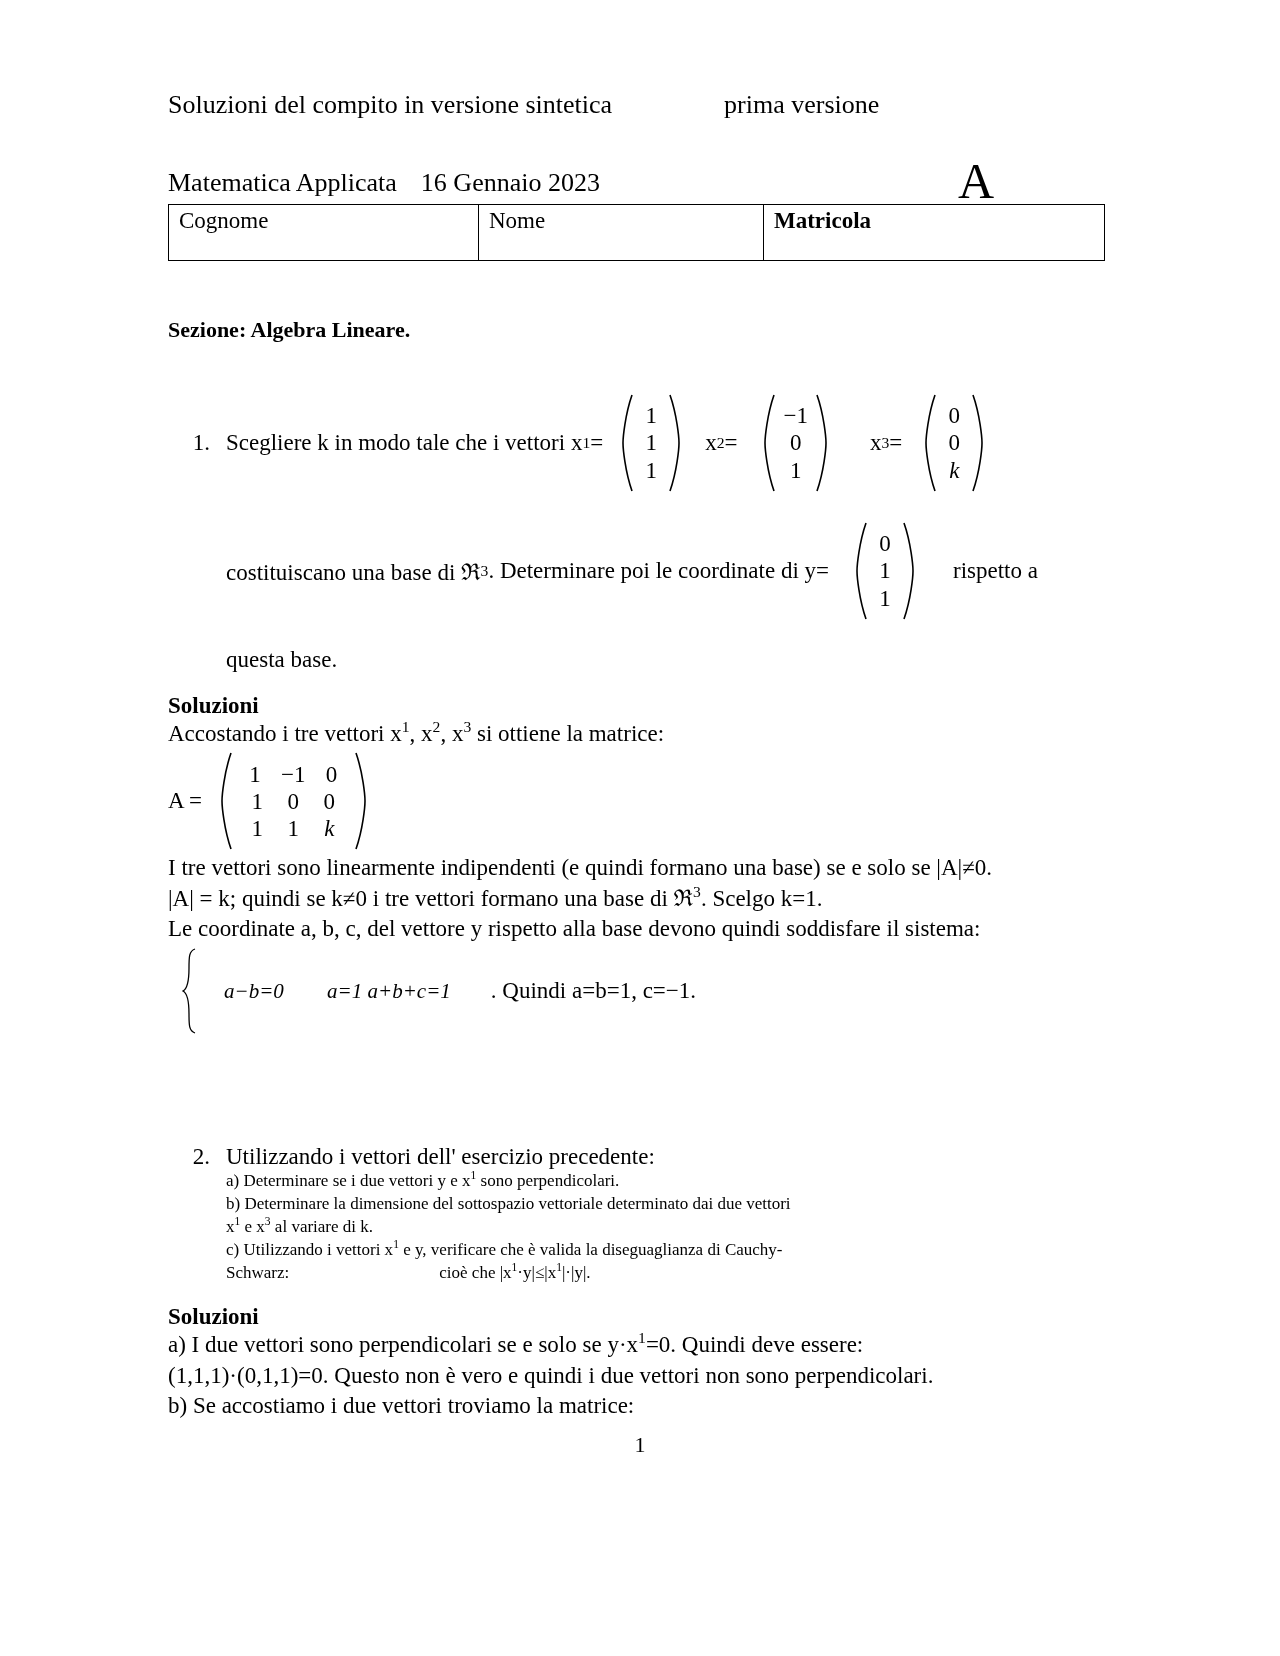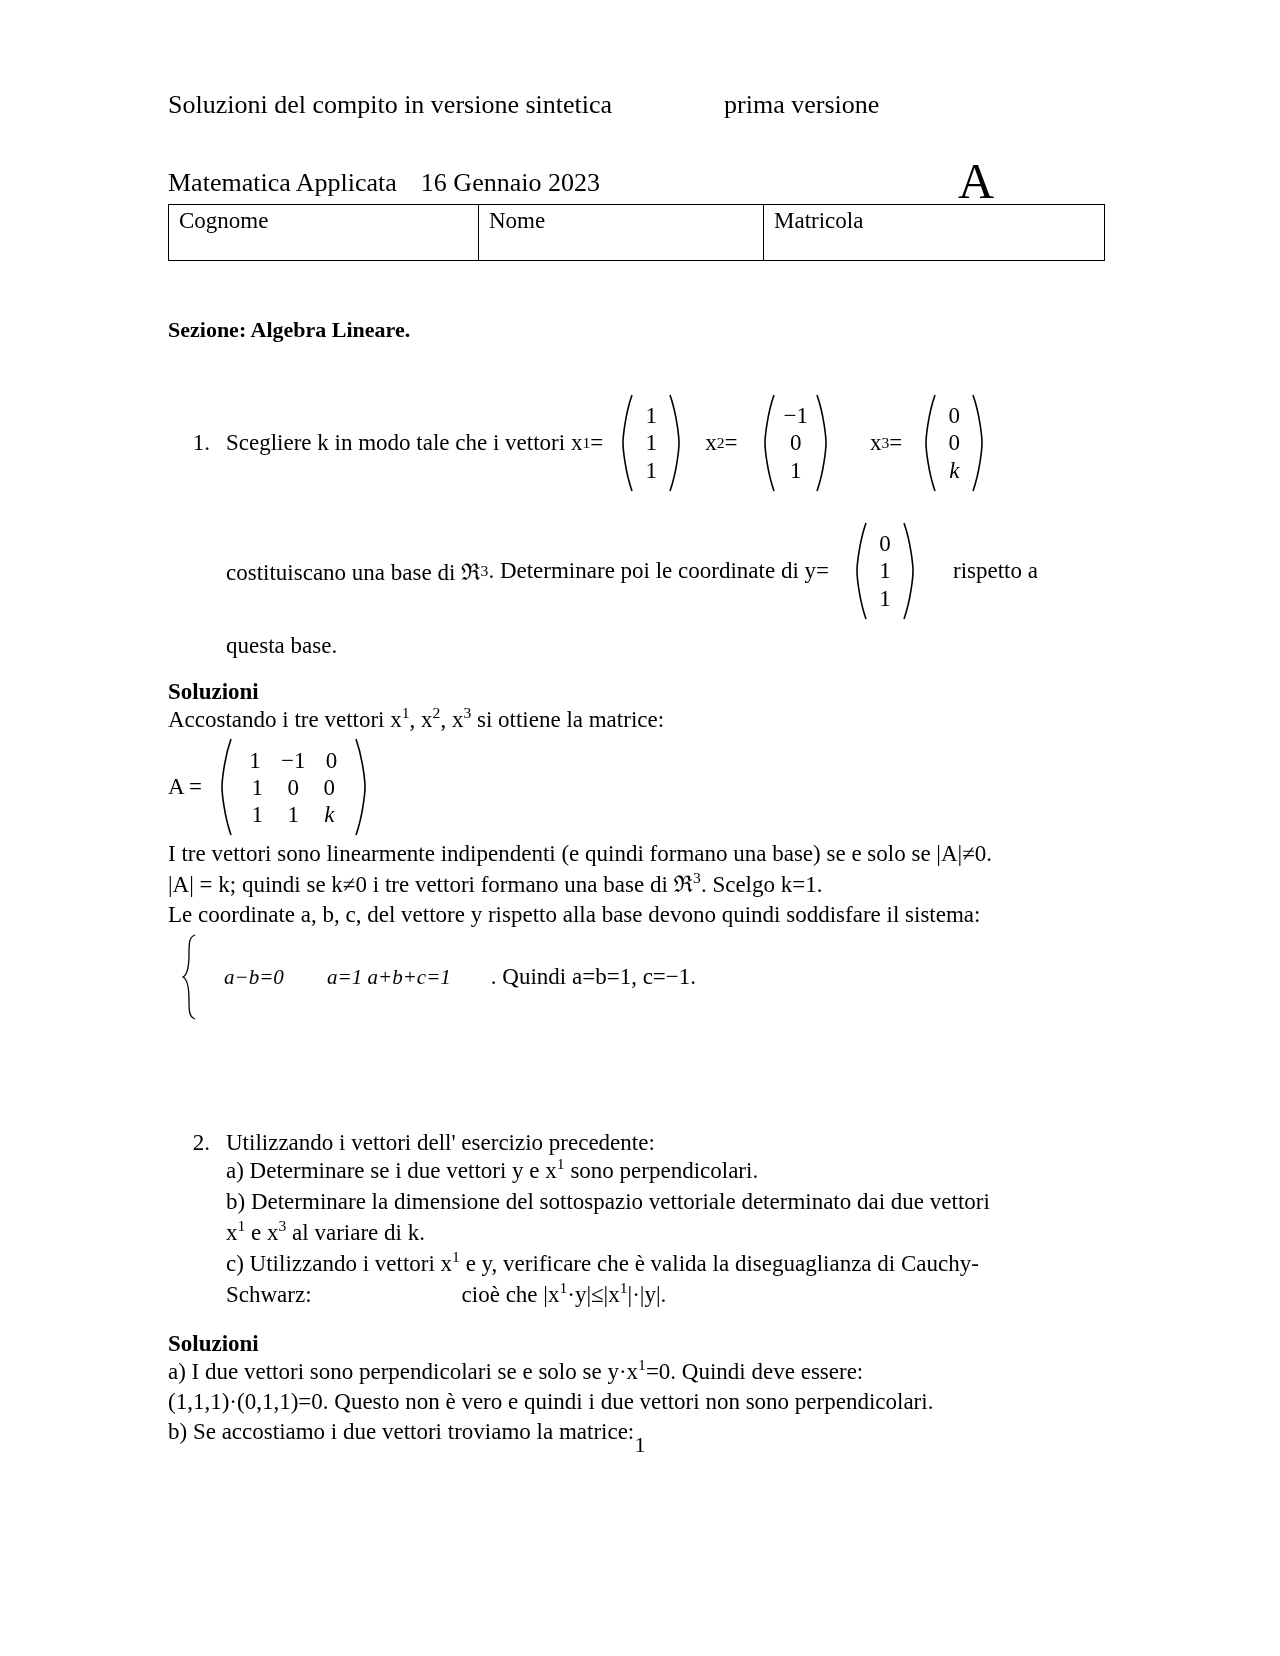--- a/index.html
+++ b/index.html
@@ -67,21 +67,21 @@
   }
   table.idtable td {
     border: 1.3px solid #000;
     height: 52px;
     vertical-align: top;
     padding: 3px 0 0 10px;
     font-size: 23px;
   }
   .col-cognome { width: 299px; }
   .col-nome { width: 274px; }
-  .col-matricola { width: 330px; }
+  .col-matricola { width: 330px; font-weight: bold; }
 
   
   .section-title {
     font-weight: bold;
     font-size: 22px;
     margin-top: 56px;
   }
 
   
   .ex-block { margin-top: 50px; }
@@ -182,21 +182,21 @@
   .eq-2 { padding-left: 38px; }
   .eq-3 { padding-left: 0px; }
   .sys-tail {
     font-style: normal;
     margin-left: 40px;
     white-space: nowrap;
   }
 
   
   .sub-line {
-    font-size: 23px;
+    font-size: 17px;
     line-height: 1.34;
     white-space: nowrap;
   }
 
   
   .page-number {
     position: absolute;
     left: 0;
     right: 0;
     top: 1432px;
@@ -351,21 +351,21 @@
                 <svg viewBox="0 0 12 100" preserveAspectRatio="none">
                   <path d="M1,2 C8,22 10,45 10,50 C10,55 8,78 1,98" fill="none" stroke="#000" stroke-width="1.6"></path>
                 </svg>
               </span>
           </span>
           <span class="sp-wide" style="width:38px"></span>
           <span>rispetto a</span>
         </span>
       </div>
 
-      <div class="ex-line" style="margin-top:12px">
+      <div class="ex-line" style="margin-top:26px">
         <span class="ex-num"></span>
         <span class="ex-body">questa base.</span>
       </div>
     </div>
 
     <div style="margin-top:6px">
       <div class="sol-head">Soluzioni</div>
       <div class="sol-line"><span>Accostando i tre vettori x</span><span class="sup">1</span><span>, x</span><span class="sup">2</span><span>, x</span><span class="sup">3</span><span> si ottiene la matrice:</span></div>
 
       <div class="matrix-line">

